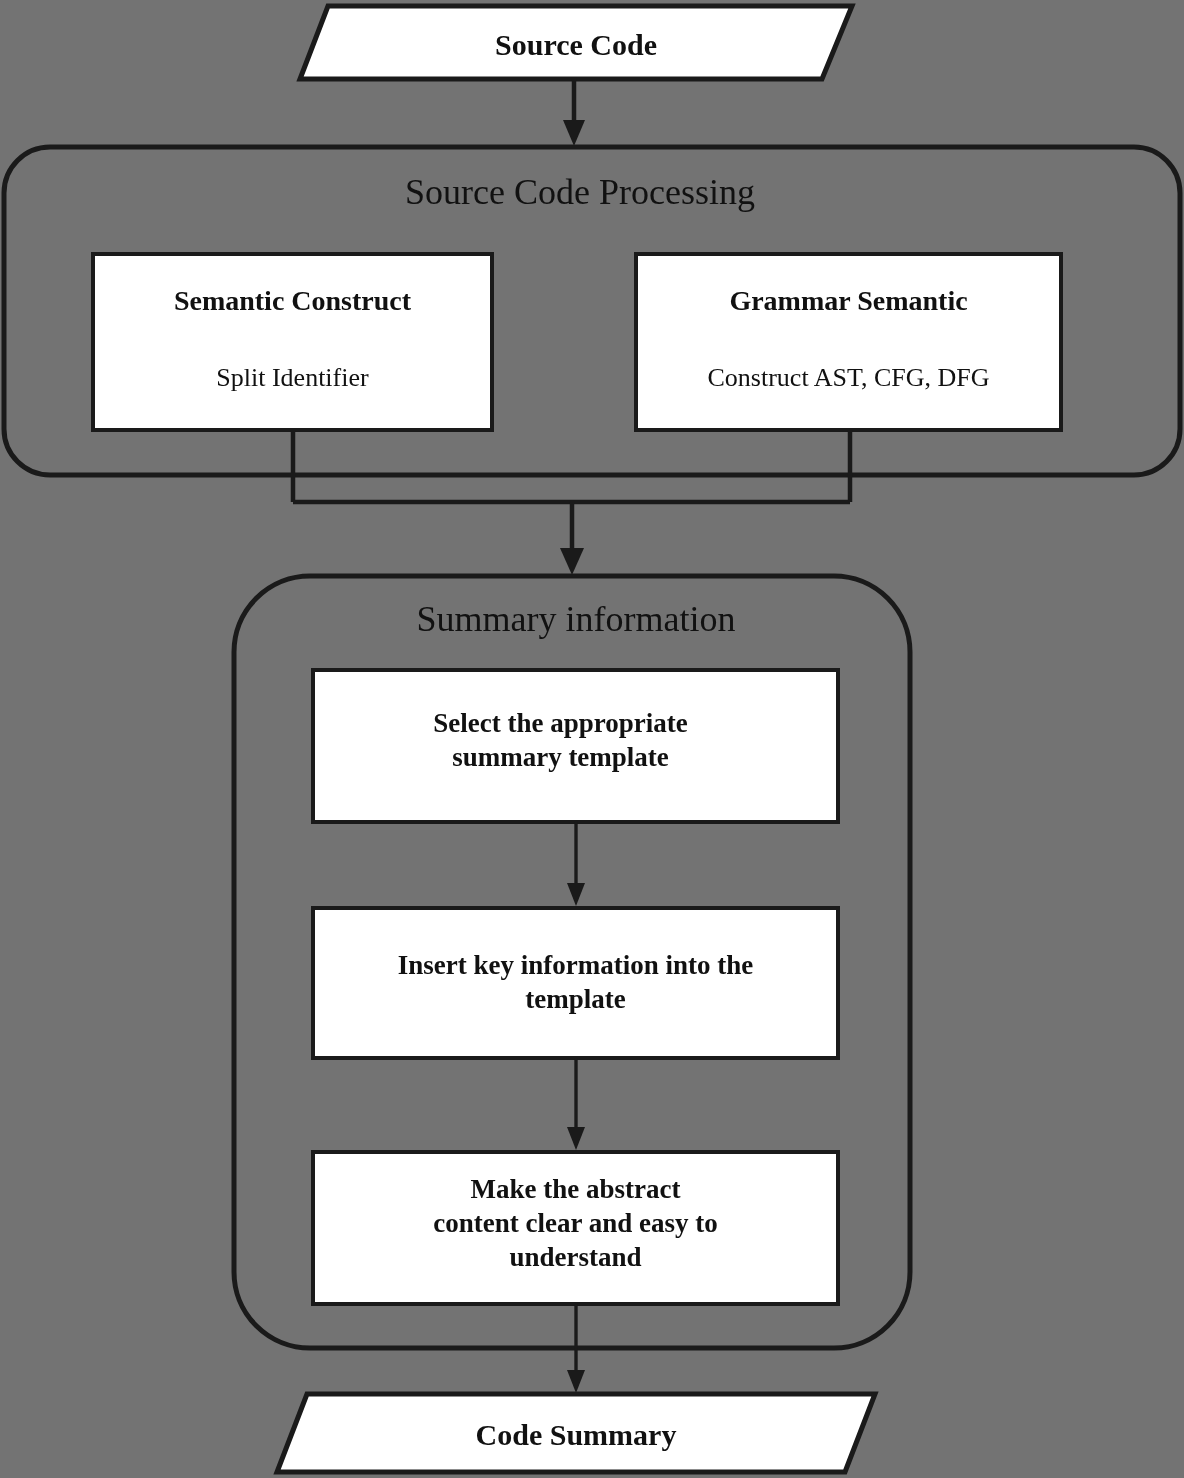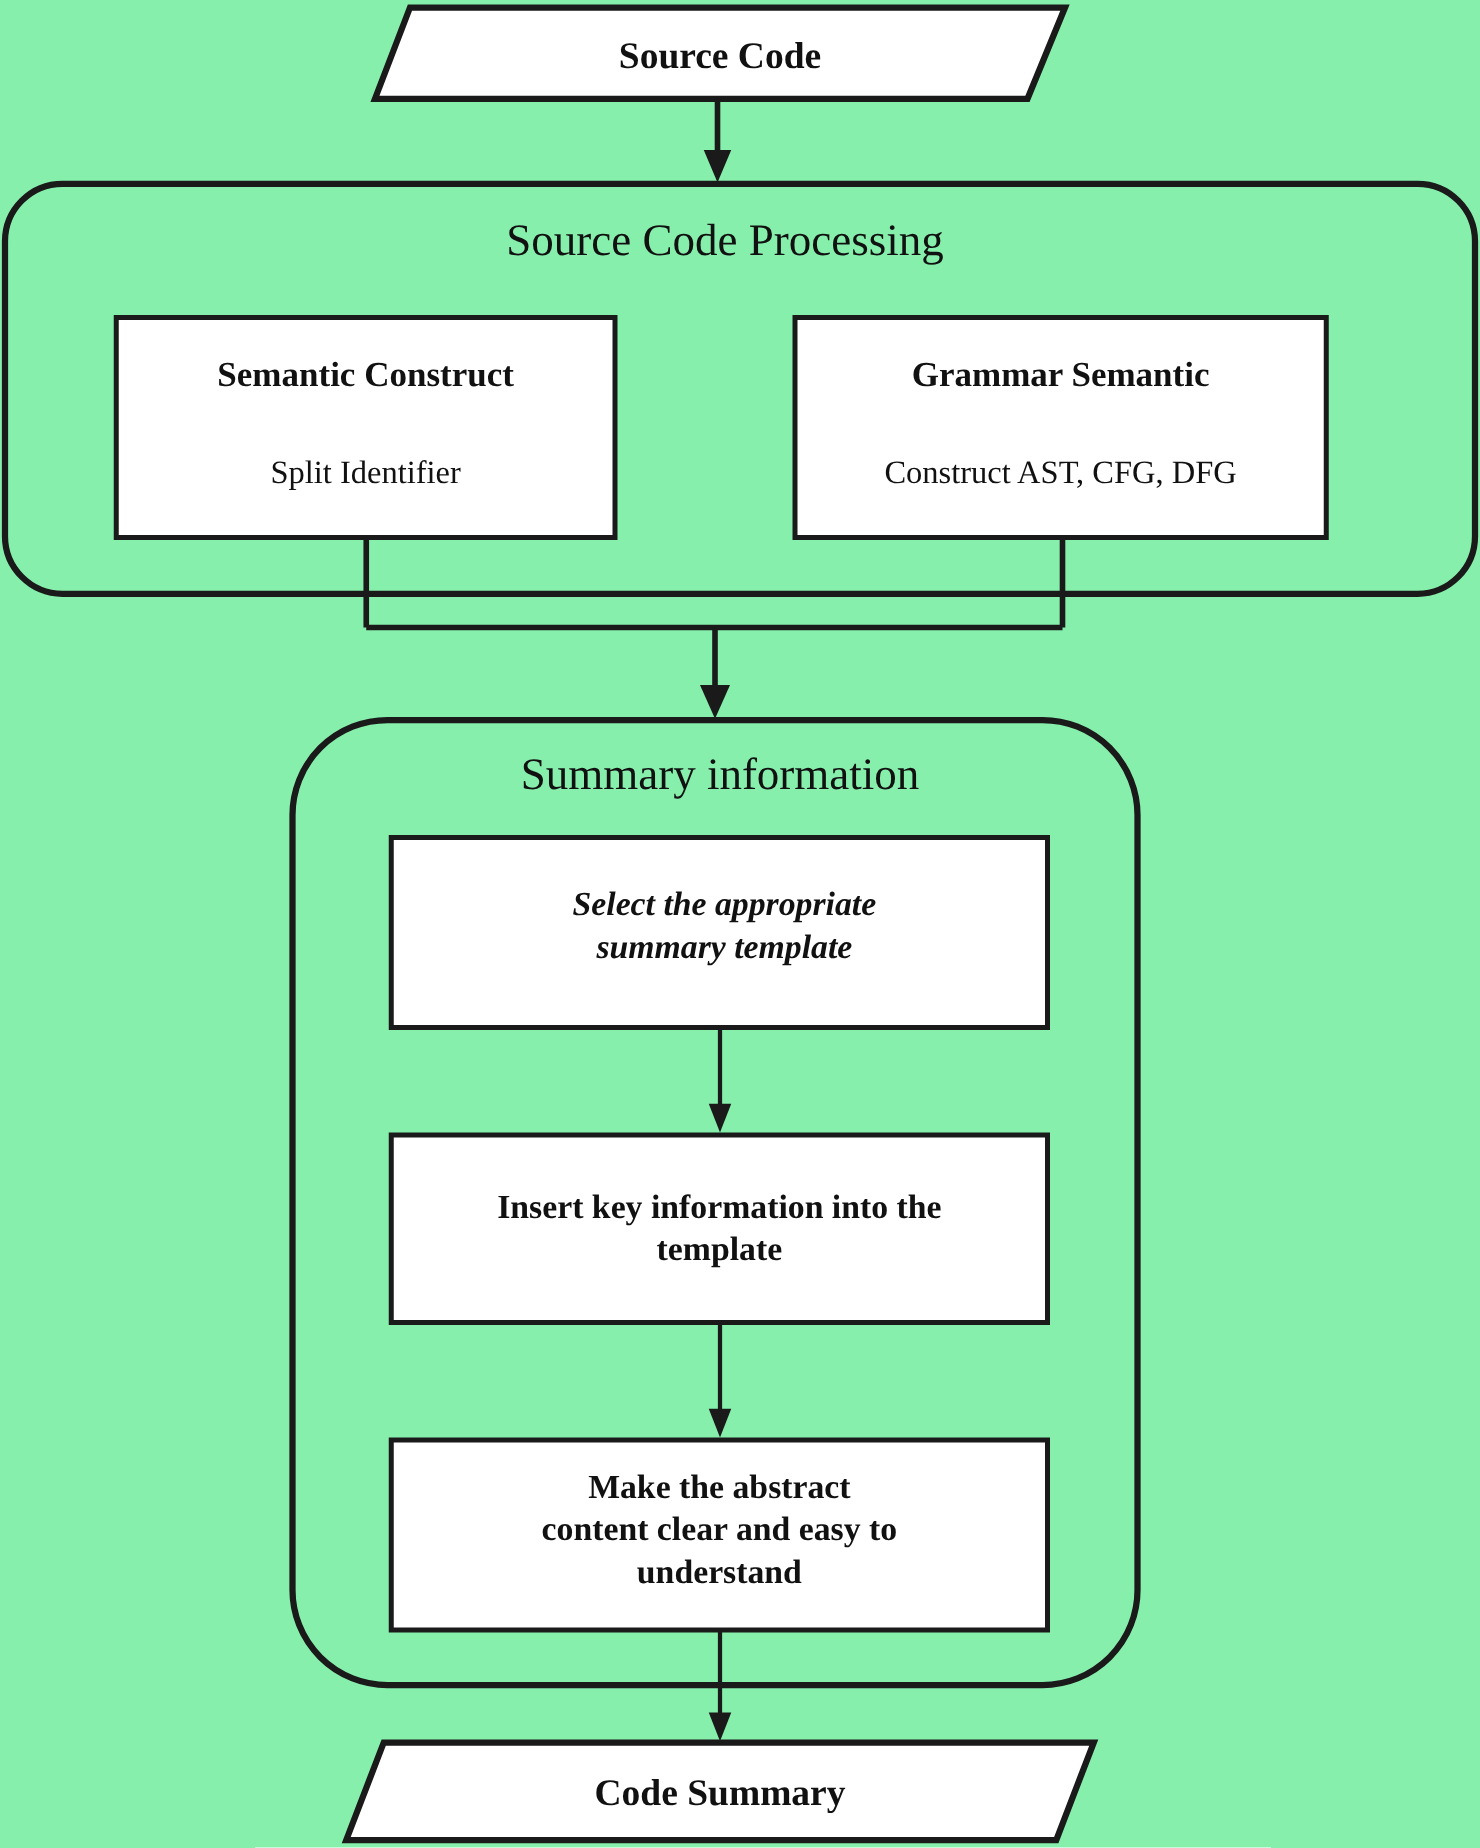--- a/index.html
+++ b/index.html
@@ -4,21 +4,21 @@
 <style>
   html, body {
     margin: 0;
     padding: 0;
     background: #ffffff;
   }
   #diagram-root {
     position: relative;
     width: 1184px;
     height: 1478px;
-    background: #86efac;
+    background: #737373;
     font-family: "Liberation Serif", "DejaVu Serif", serif;
     overflow: hidden;
   }
   svg#flow-svg {
     position: absolute;
     top: 0;
     left: 0;
     width: 1184px;
     height: 1478px;
   }
@@ -131,21 +131,21 @@
   <div class="lbl box-title" style="left:93px; top:283px; width:399px;">Semantic Construct</div>
 
   <div class="lbl box-sub" style="left:93px; top:362px; width:399px;">Split Identifier</div>
 
   <div class="lbl box-title" style="left:636px; top:283px; width:425px;">Grammar Semantic</div>
 
   <div class="lbl box-sub" style="left:636px; top:362px; width:425px;">Construct AST, CFG, DFG</div>
 
   <div class="lbl container-title" style="left:312px; top:597px; width:528px;">Summary information</div>
 
-  <div class="lbl step-label" style="left:317px; top:706px; width:525px;font-style:italic;">Select the appropriate
+  <div class="lbl step-label" style="left:298px; top:706px; width:525px;">Select the appropriate
 summary template</div>
 
   <div class="lbl step-label" style="left:313px; top:948px; width:525px;">Insert key information into the
 template</div>
 
   <div class="lbl step-label" style="left:313px; top:1172px; width:525px;">Make the abstract
 content clear and easy to
 understand</div>
 
   <div class="lbl io-label" style="left:284px; top:1416px; width:584px;">Code Summary</div>

